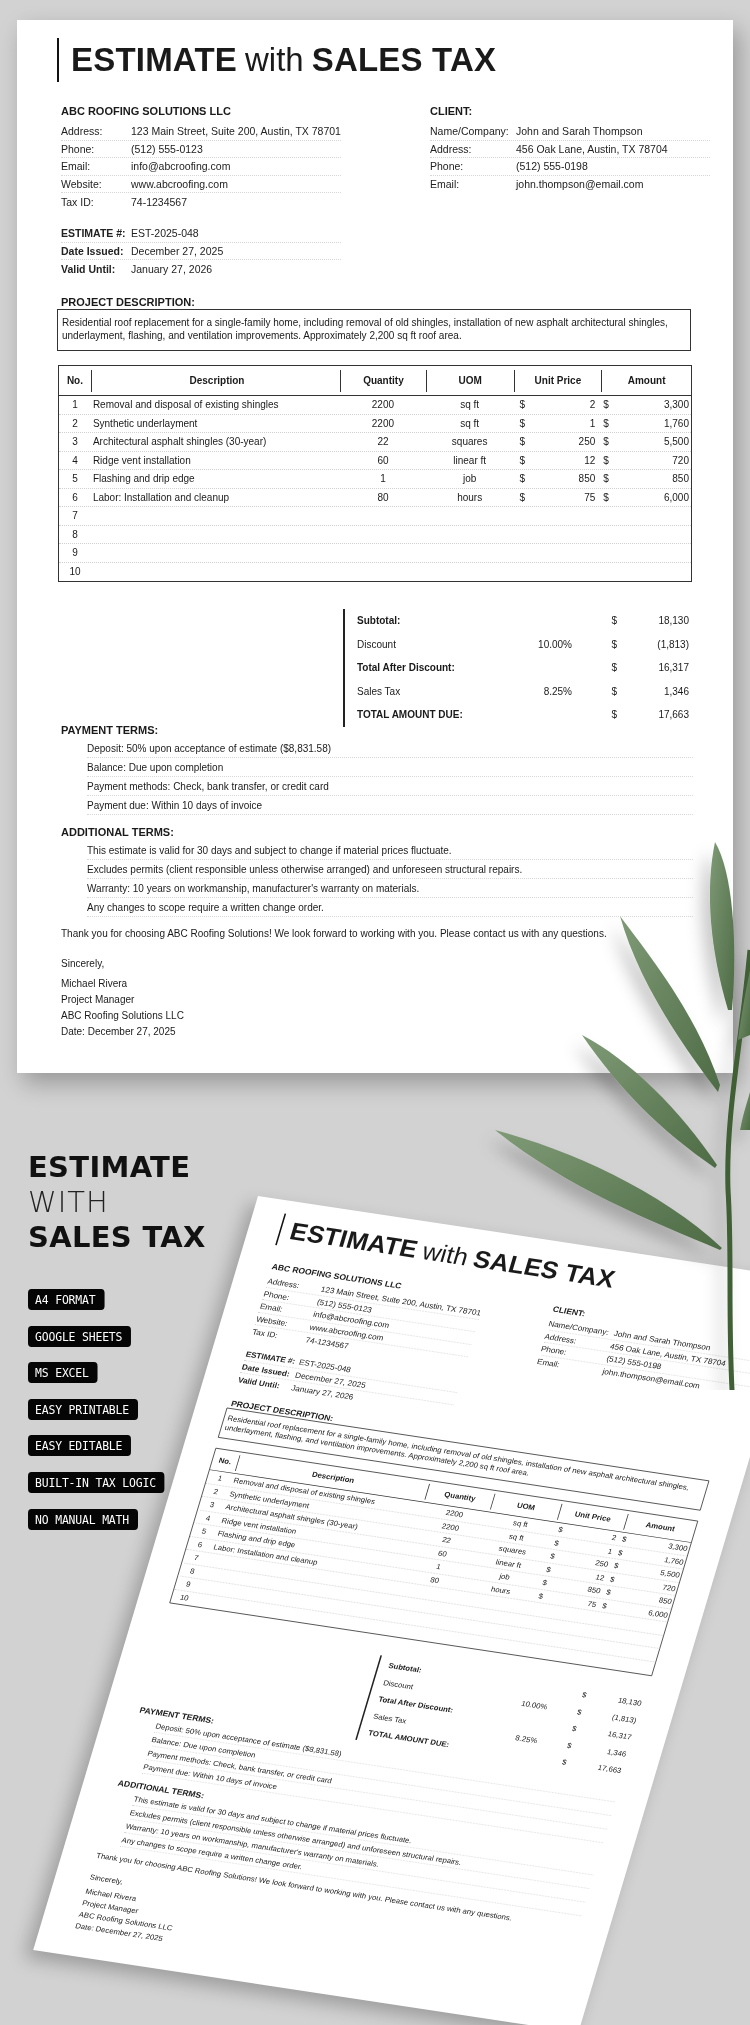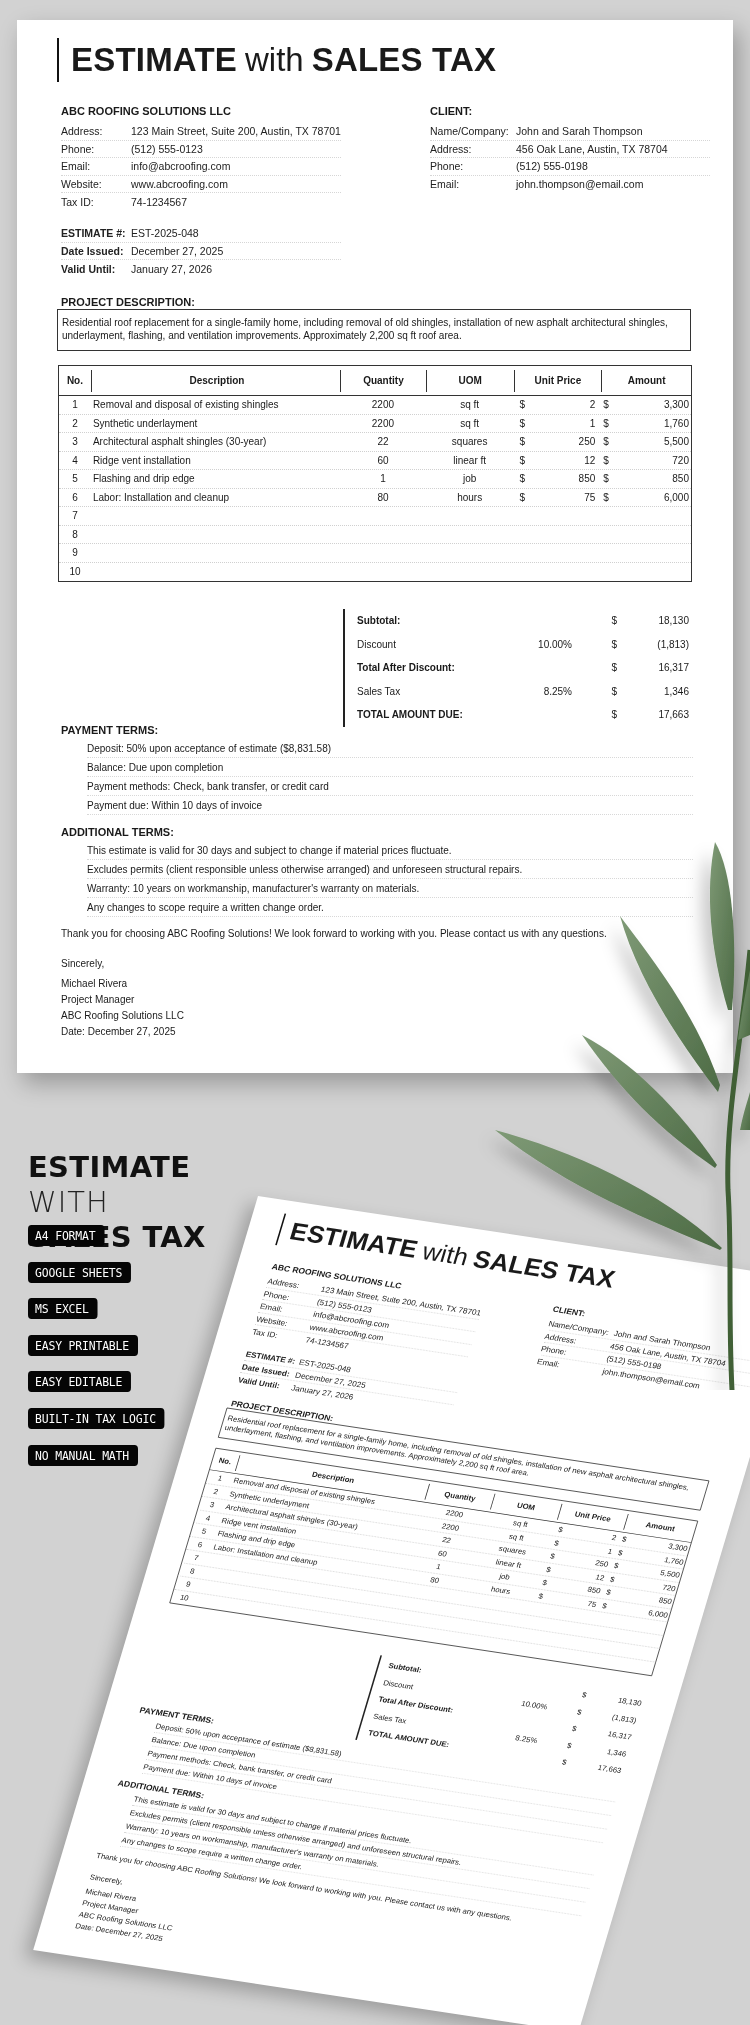--- a/index.html
+++ b/index.html
@@ -69,21 +69,21 @@
   .add { top: 806px; }
 
   .closing { position: absolute; left: 44px; top: 906px; font-size: 10px; line-height: 16px; width: 640px; }
   .closing .thanks { margin-bottom: 14px; white-space: nowrap; }
   .closing .since { margin-bottom: 4px; }
 
   
   .promo-title { position: absolute; left: 28px; top: 1150px; font-family: "DejaVu Sans", sans-serif; font-size: 29px; line-height: 35px; color: #111; }
   .promo-title .b { font-weight: 700; display: block; letter-spacing: 0.3px; }
   .promo-title .l { font-weight: 300; display: block; color: #222; letter-spacing: 1px; }
-  .badge-list { position: absolute; left: 28px; top: 1225px; }
+  .badge-list { position: absolute; left: 28px; top: 1289px; }
   .badge { display: block; width: max-content; background: #050505; color: #fff; font-family: "DejaVu Sans Mono", monospace; font-size: 13px; line-height: 21px; padding: 0 10px 0 8px; border-radius: 4px; margin-bottom: 15.6px; letter-spacing: -0.2px; transform: scaleX(0.88); transform-origin: 0 0; }
 
   
   .plant { position: absolute; left: 470px; top: 830px; width: 280px; height: 560px; pointer-events: none; }
 </style>
 </head>
 <body>
 
 <div class="sheet main">
   <div class="title-row">

